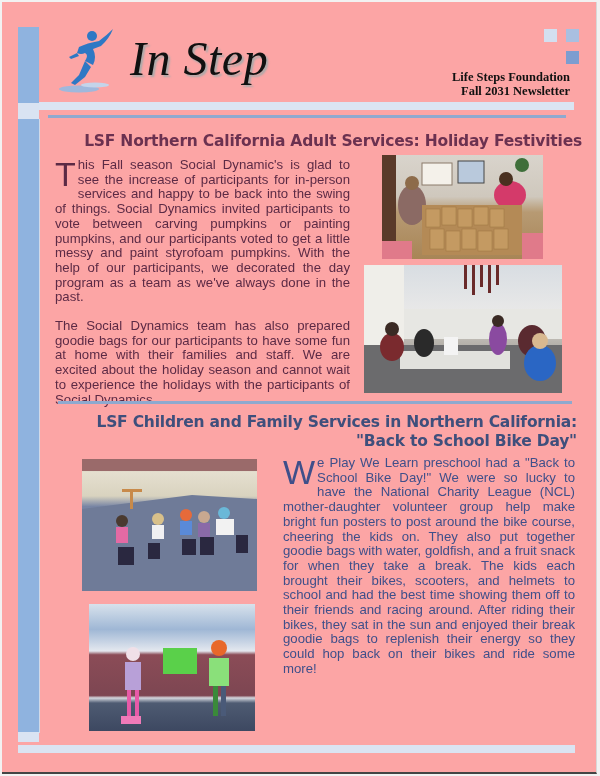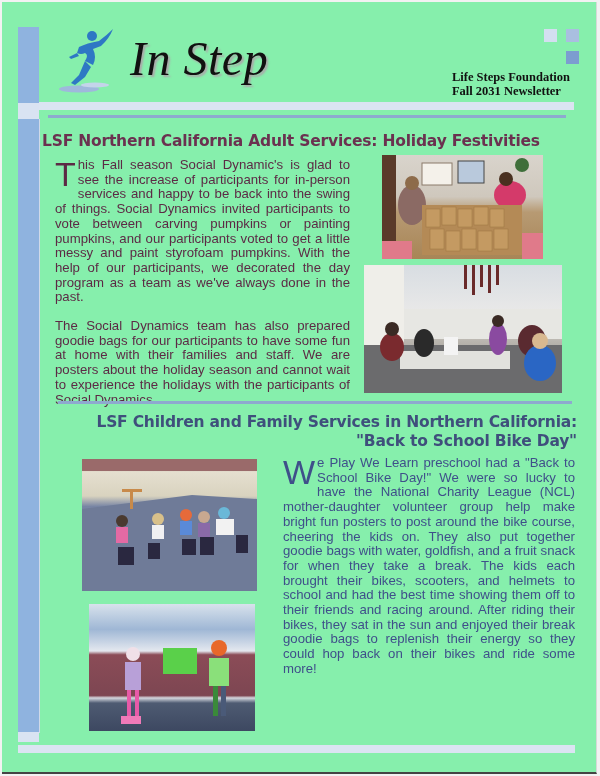--- a/index.html
+++ b/index.html
@@ -2,21 +2,21 @@
 <html><head>
   <meta charset="utf-8">
   <style>
     html, body { margin: 0; padding: 0; }
     body {
       width: 600px; height: 776px; background: #f2f2f2; position: relative; overflow: hidden;
       font-family: "Liberation Sans", sans-serif;
     }
     .page {
       position: absolute; left: 2px; top: 2px; width: 594px; height: 770px;
-      background: #86efac; border-right: 1px solid #d8d8d8; border-bottom: 2px solid #444;
+      background: #fca5a5; border-right: 1px solid #d8d8d8; border-bottom: 2px solid #444;
     }
     .left-bar-top { position: absolute; left: 16px; top: 25px; width: 21px; height: 76px; background: #8fb3df; }
     .left-bar-light { position: absolute; left: 16px; top: 101px; width: 21px; height: 16px; background: #d9e3f2; }
     .left-bar-main { position: absolute; left: 16px; top: 117px; width: 21px; height: 613px; background: #8fb3df; }
     .left-bar-bottom { position: absolute; left: 16px; top: 730px; width: 21px; height: 10px; background: #d9e3f2; }
     .inner-left-rule { position: absolute; left: 37px; top: 117px; width: 1px; height: 614px; background: #cfd9e8; }
     .header-band { position: absolute; left: 37px; top: 100px; width: 535px; height: 8px; background: #dbe4f2; }
     .header-rule { position: absolute; left: 46px; top: 113px; width: 518px; height: 3px; background: #8ea9cf; }
     .footer-band { position: absolute; left: 37px; top: 743px; width: 536px; height: 8px; background: #dbe4f2; }
     .footer-stub { position: absolute; left: 16px; top: 743px; width: 21px; height: 8px; background: #dbe4f2; }
@@ -25,26 +25,26 @@
     .masthead-title {
       position: absolute; left: 128px; top: 33px; font-family: "Liberation Serif", serif;
       font-style: italic; font-size: 48px; color: #111; letter-spacing: 0.5px;
       text-shadow: 2px 2px 2px #aaa; line-height: 1;
     }
     .sq { position: absolute; width: 13px; height: 13px; }
     .sq1 { left: 542px; top: 27px; background: #d3dff0; }
     .sq2 { left: 564px; top: 27px; background: #a9bfe0; }
     .sq3 { left: 564px; top: 49px; background: #7c9dd0; }
     .org-info {
-      position: absolute; right: 26px; top: 68px; 
+      position: absolute; right: 26px; top: 68px; text-align: right;
       font-family: "Liberation Serif", serif; font-weight: bold; font-size: 12.5px; line-height: 14px; color: #111;
     }
 
     .sec1-title {
-      position: absolute; left: 40px; top: 130px; width: 540px; text-align: left;
+      position: absolute; left: 40px; top: 130px; width: 540px; text-align: right;
       font-family: "DejaVu Sans", sans-serif; font-weight: bold; font-size: 15.5px; color: #6b3150; letter-spacing: -0.2px;
     }
     .sec1-body {
       position: absolute; left: 53px; top: 156px; width: 295px; text-align: justify;
       font-size: 13.2px; line-height: 14.7px; color: #5c2a45;
     }
     .sec1-body p { margin: 0 0 14px 0; }
     .dropcap-t { float: left; font-size: 34px; line-height: 28px; margin: 2px 2px 0 0; color: #5c2a45; }
     .dropcap-w { float: left; font-size: 34px; line-height: 28px; margin: 2px 2px 0 0; color: #3f4f8a; }
 
@@ -99,21 +99,21 @@
     <div class="org-info">
       <div>Life Steps Foundation</div>
       <div>Fall 2031 Newsletter</div>
     </div>
   </div>
 
   <div>
     <div class="sec1-title">LSF Northern California Adult Services: Holiday Festivities</div>
     <div class="sec1-body">
       <p><span class="dropcap-t">T</span><span>his Fall season Social Dynamic's is glad to see the increase of participants for in-person services and happy to be back into the swing of things. Social Dynamics invited participants to vote between carving pumpkins or painting pumpkins, and our participants voted to get a little messy and paint styrofoam pumpkins. With the help of our participants, we decorated the day program as a team as we've always done in the past.</span></p>
-      <p>The Social Dynamics team has also prepared goodie bags for our participants to have some fun at home with their families and staff. We are posters about the holiday season and cannot wait to experience the holidays with the participants of Social Dynamics.</p>
+      <p>The Social Dynamics team has also prepared goodie bags for our participants to have some fun at home with their families and staff. We are excited about the holiday season and cannot wait to experience the holidays with the participants of Social Dynamics.</p>
     </div>
     <div class="photo photo1" title="Two staff members preparing brown paper goodie bags on a table">
       <svg width="161" height="104" viewBox="0 0 161 104">
         <rect x="0" y="0" width="14" height="104" fill="#5a3a2a"></rect>
         <rect x="40" y="8" width="30" height="22" fill="#f4f1ea" stroke="#8a7a6a"></rect>
         <rect x="76" y="6" width="26" height="22" fill="#b9c9dc" stroke="#444"></rect>
         <circle cx="140" cy="10" r="7" fill="#3f6f3a"></circle>
         <ellipse cx="30" cy="50" rx="14" ry="20" fill="#8b6a64"></ellipse>
         <circle cx="30" cy="28" r="7" fill="#8d6b4a"></circle>
         <ellipse cx="128" cy="40" rx="16" ry="14" fill="#d43a6a"></ellipse>

